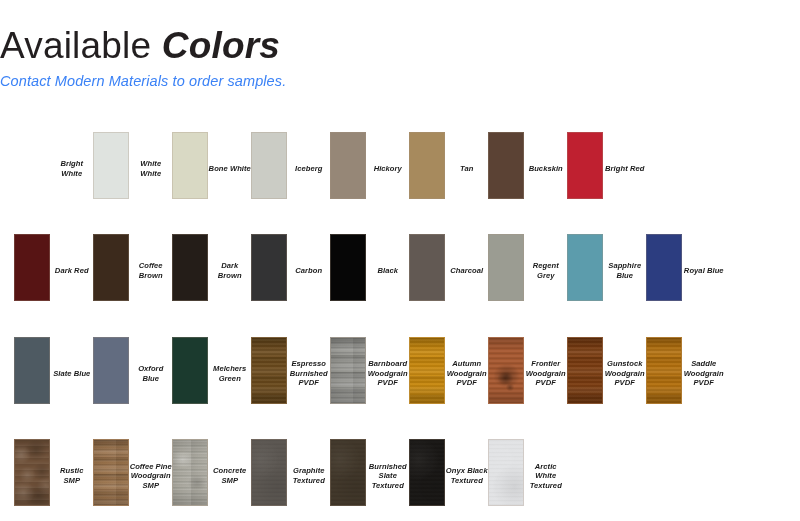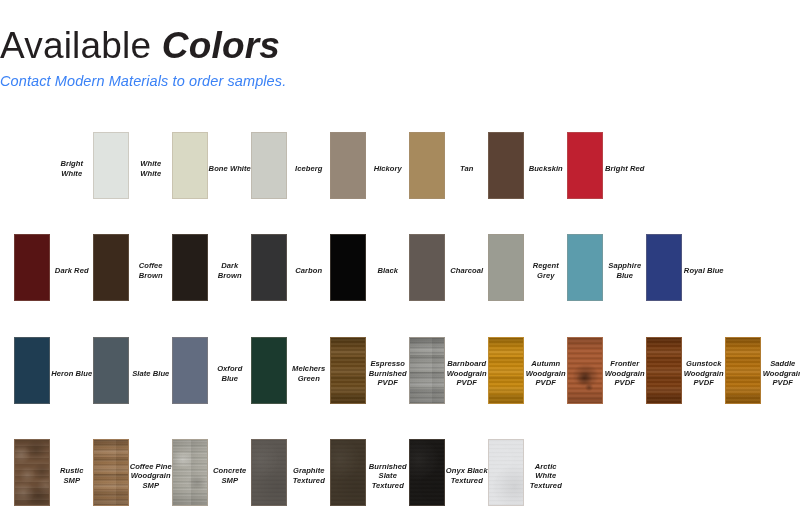--- a/index.html
+++ b/index.html
@@ -322,24 +322,20 @@
           <div class="swatch" style="background: rgb(92, 156, 172);"></div>
           <div class="label">Sapphire Blue</div>
         </div>
         <div class="cell">
           <div class="swatch" style="background: rgb(44, 61, 128);"></div>
           <div class="label">Royal Blue</div>
         </div>
       </div>
       <div class="row r3">
         <div class="cell">
-          <div class="swatch" style="background: rgb(31, 61, 82);"></div>
-          <div class="label">Heron Blue</div>
-        </div>
-        <div class="cell">
           <div class="swatch" style="background: rgb(78, 90, 98);"></div>
           <div class="label">Slate Blue</div>
         </div>
         <div class="cell">
           <div class="swatch" style="background: rgb(98, 108, 128);"></div>
           <div class="label">Oxford Blue</div>
         </div>
         <div class="cell">
           <div class="swatch" style="background: rgb(27, 58, 46);"></div>
           <div class="label">Melchers Green</div>

